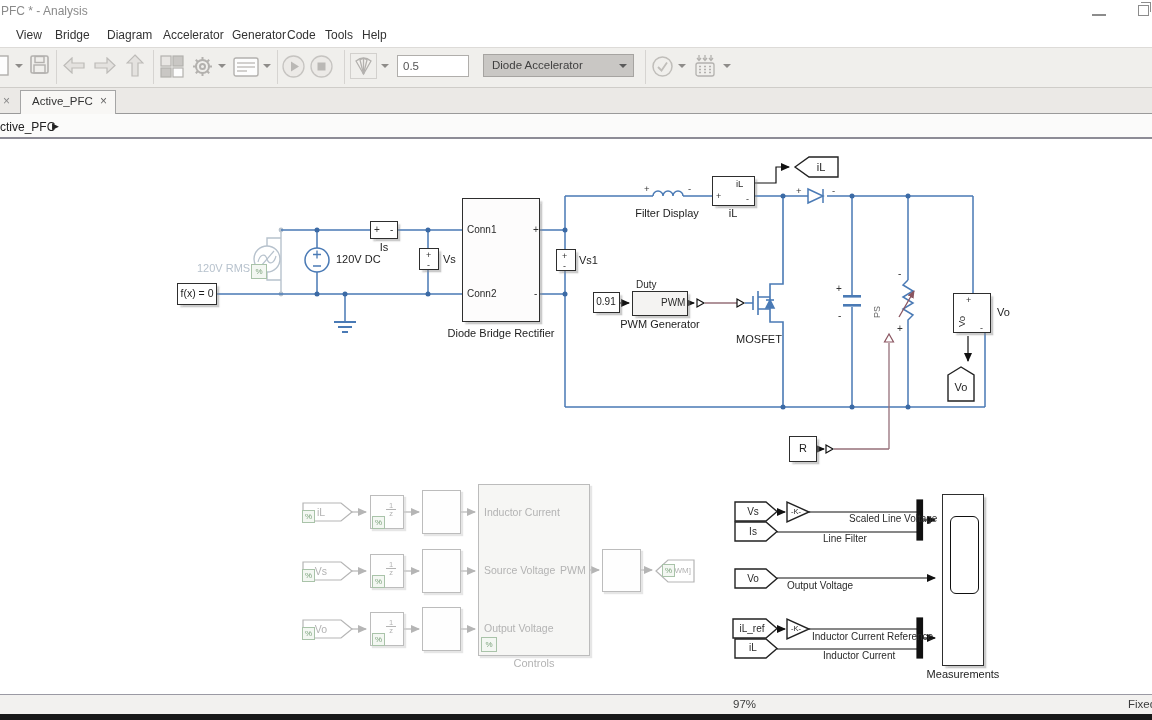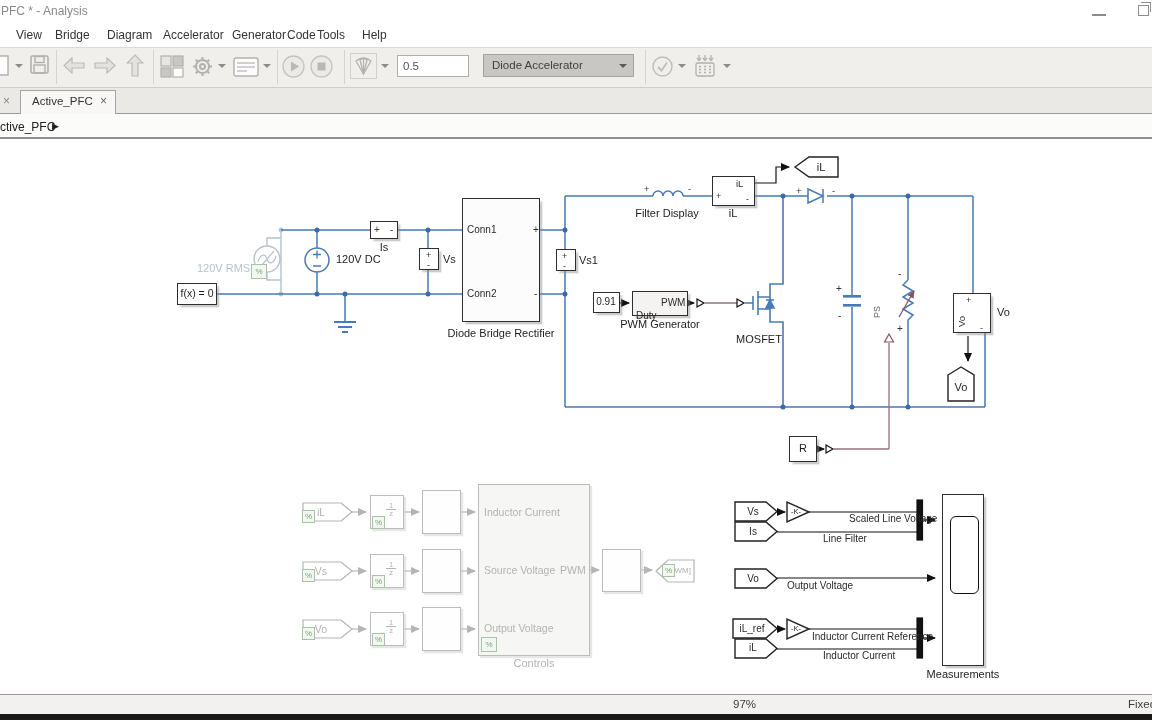--- a/index.html
+++ b/index.html
@@ -59,21 +59,21 @@
 <div class="abs win-min"></div>
 <div class="abs win-restore"></div>
 
 <div class="abs menubar"></div>
 <span class="abs menu-item" style="left:16px">View</span>
 <span class="abs menu-item" style="left:55px">Bridge</span>
 <span class="abs menu-item" style="left:107px">Diagram</span>
 <span class="abs menu-item" style="left:163px">Accelerator</span>
 <span class="abs menu-item" style="left:232px">Generator</span>
 <span class="abs menu-item" style="left:287px">Code</span>
-<span class="abs menu-item" style="left:317px">Tools</span>
+<span class="abs menu-item" style="left:325px">Tools</span>
 <span class="abs menu-item" style="left:362px">Help</span>
 
 <div class="abs toolbar"></div>
 <span class="icon" style="left:-8px;top:55px">
   <svg width="18" height="22">
       <rect x="1" y="1" width="15" height="19" fill="#fdfdfd" stroke="#b0aeab" stroke-width="1.4"></rect>
     </svg></span>
 <div class="abs caret" style="left:15px"></div>
 <span class="icon" style="left:30px;top:55px">
   <svg width="20" height="20">
@@ -388,21 +388,21 @@
 
 <div class="lbl ctr" style="left:821px;top:161px">iL</div>
 
 <span class="sgn" style="left:796px;top:186px;font-size:9.5px">+</span>
 <span class="sgn" style="left:832px;top:186px;font-size:9.5px">-</span>
 
 <div class="blk" style="left:593px;top:292px;width:27px;height:21px"></div>
 <div class="lbl ctr" style="left:606px;top:296px;font-size:10px">0.91</div>
 
 <div class="blk" style="left:632px;top:291px;width:56px;height:25px;background:#f4f3f2"></div>
-<span class="plbl" style="left:636px;top:310px">Duty</span>
+<span class="plbl" style="left:636px;top:279px">Duty</span>
 <span class="plbl" style="left:661px;top:297px">PWM</span>
 <div class="lbl ctr" style="left:660px;top:318px">PWM Generator</div>
 
 <div class="lbl ctr" style="left:759px;top:333px">MOSFET</div>
 
 <span class="sgn" style="left:836px;top:284px">+</span>
 <span class="sgn" style="left:838px;top:311px">-</span>
 <span class="sgn" style="left:898px;top:269px">-</span>
 <span class="sgn" style="left:897px;top:324px">+</span>
 <div class="plbl" style="left:872px;top:318px;transform:rotate(-90deg);transform-origin:left top;color:#666;font-size:9px">PS</div>

